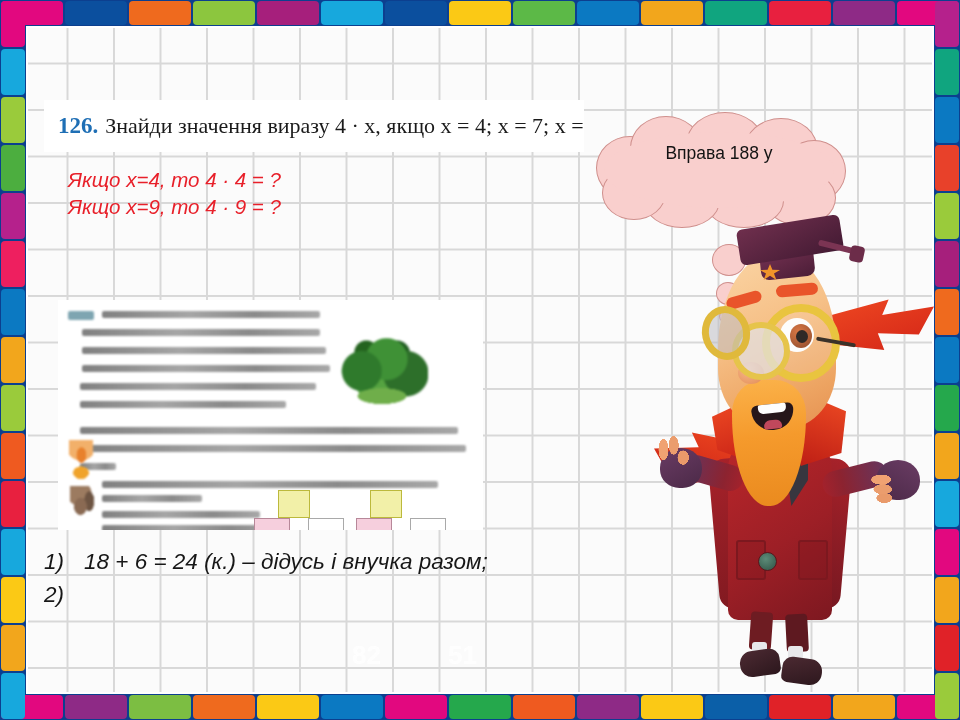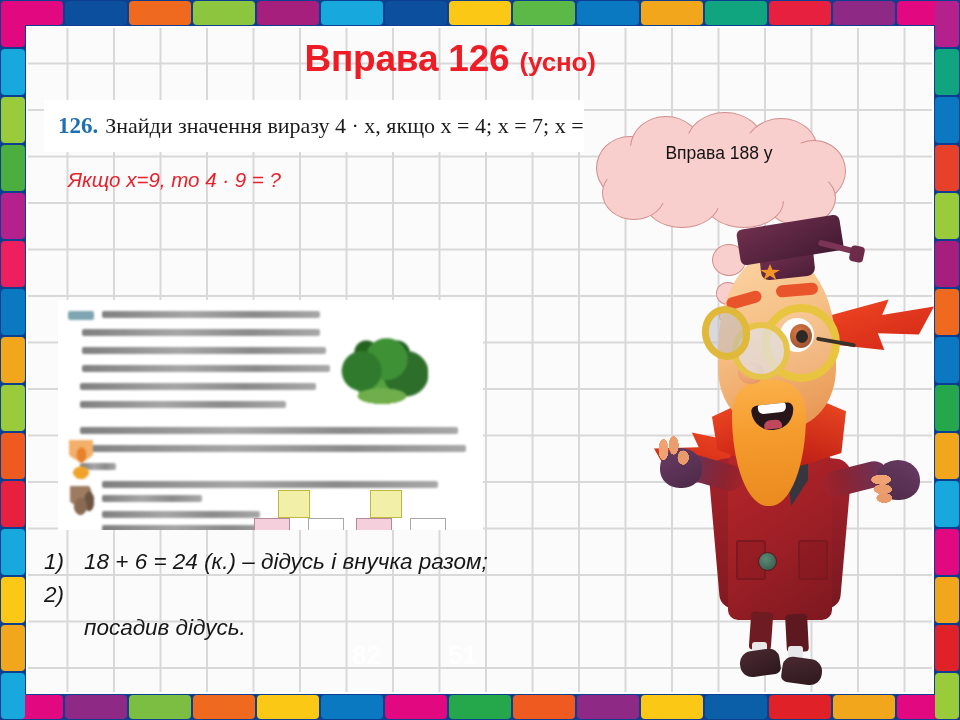--- a/index.html
+++ b/index.html
@@ -553,31 +553,28 @@
       <div class="chip" style="background: rgb(242, 166, 28);"></div>
       <div class="chip" style="background: rgb(224, 34, 40);"></div>
       <div class="chip" style="background: rgb(154, 203, 59);"></div>
     </div>
 
   <div class="paper"></div>
   <div class="paper-inner-edge"></div>
 
   <div class="content">
 
-    <div class="page-title" style="color: rgb(238, 28, 37);">
-      <span>Вправа 126</span>
-      <span class="sub">(усно)</span>
-    </div>
 
     <div class="snippet-126">
       <span class="num">126.</span>
       <span class="txt">Знайди значення виразу 4 · x, якщо x = 4; x = 7; x = 9.</span>
     </div>
 
     <div class="solution-lines" style="color: rgb(232, 32, 42);">
+      <div>Якщо  x=4, то 4 · 4 = ?</div>
       <div>Якщо x=9, то 4 · 9 = ?</div>
     </div>
 
     <div class="snippet-127">
       <div class="sc-num"></div>
       <div class="sc-line" style="left:44px;  top:11px;  width:218px;"></div>
       <div class="sc-line" style="left:24px;  top:29px;  width:238px;"></div>
       <div class="sc-line" style="left:24px;  top:47px;  width:244px;"></div>
       <div class="sc-line" style="left:24px;  top:65px;  width:248px;"></div>
       <div class="sc-line" style="left:22px;  top:83px;  width:236px;"></div>
@@ -601,21 +598,20 @@
     </div>
 
     <div class="answers" style="color: rgb(23, 23, 23);">
       <div class="row">
         <span class="mk">1)</span>
         <span>18 + 6 = 24 (к.) – дідусь і внучка разом;</span>
       </div>
       <div class="row">
         <span class="mk">2)</span>
       </div>
-      <div class="cont">посадив дідусь.</div>
     </div>
 
     <div class="watermark" style="left:352px; top:640px;">82</div>
     <div class="watermark" style="left:448px; top:640px;">51</div>
 
     <div class="bubble-wrap">
       <div class="bubble-lobe" style="left: 10px; top: 24px; width: 66px; height: 62px; background: rgb(249, 207, 205); border-color: rgb(207, 143, 140);"></div>
       <div class="bubble-lobe" style="left: 44px; top: 4px; width: 70px; height: 62px; background: rgb(249, 207, 205); border-color: rgb(207, 143, 140);"></div>
       <div class="bubble-lobe" style="left: 100px; top: 0px; width: 76px; height: 62px; background: rgb(249, 207, 205); border-color: rgb(207, 143, 140);"></div>
       <div class="bubble-lobe" style="left: 158px; top: 6px; width: 72px; height: 62px; background: rgb(249, 207, 205); border-color: rgb(207, 143, 140);"></div>

